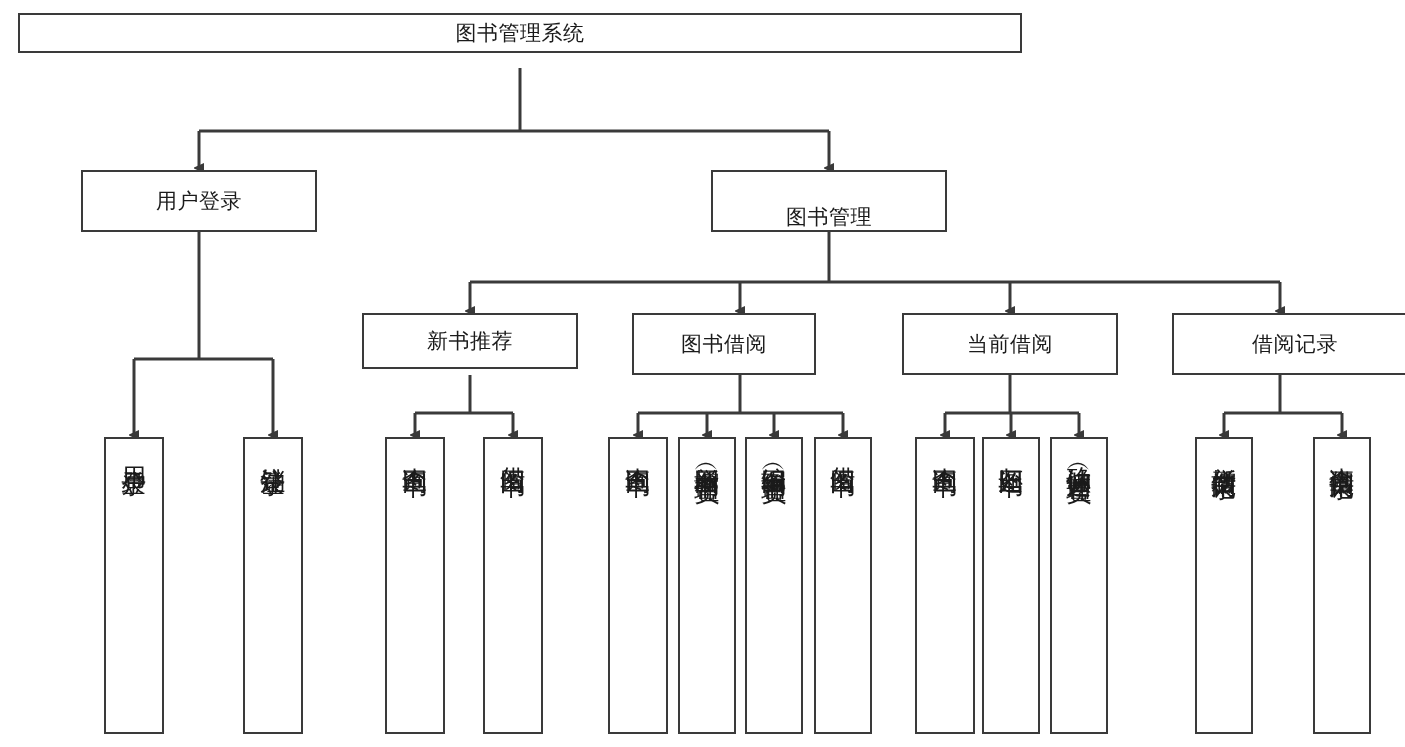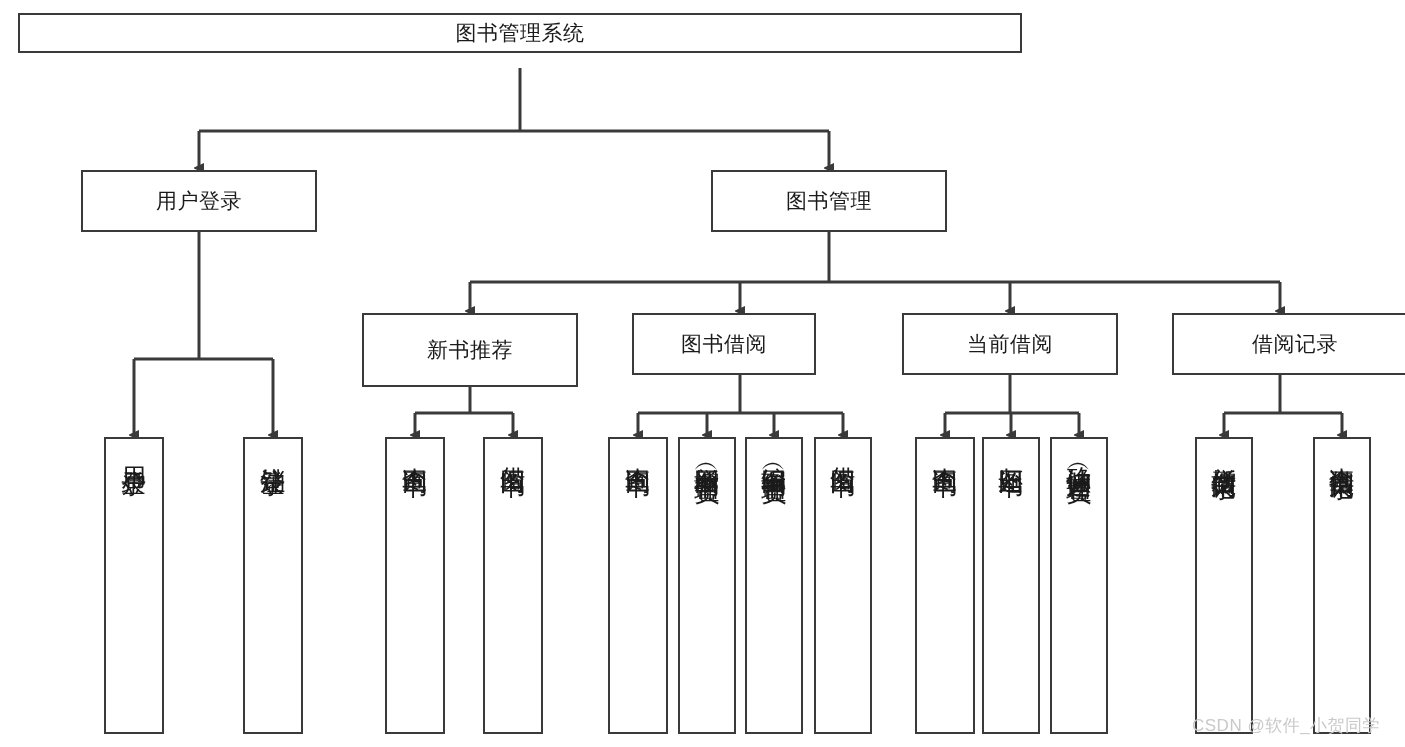--- a/index.html
+++ b/index.html
@@ -113,24 +113,24 @@
         <path d="M1342,413 L1342,435" marker-end="url(#arrowhead)"></path>
       </g>
   </svg>
   <div id="nodes-layer">
       <div class="node horizontal" style="left: 18px; top: 13px; width: 1004px; height: 40px;">
         <span class="node-label">图书管理系统</span>
       </div>
       <div class="node horizontal" style="left: 81px; top: 170px; width: 236px; height: 62px;">
         <span class="node-label">用户登录</span>
       </div>
-      <div class="node horizontal" style="left: 711px; top: 170px; width: 236px; height: 62px;">
+      <div class="node horizontal" style="left: 711px; top: 170px; width: 236px; height: 62px; align-items: flex-end;">
         <span class="node-label">图书管理</span>
       </div>
-      <div class="node horizontal" style="left: 362px; top: 313px; width: 216px; height: 74px;">
+      <div class="node horizontal" style="left: 362px; top: 313px; width: 216px; height: 56px;">
         <span class="node-label">新书推荐</span>
       </div>
       <div class="node horizontal" style="left: 632px; top: 313px; width: 184px; height: 62px;">
         <span class="node-label">图书借阅</span>
       </div>
       <div class="node horizontal" style="left: 902px; top: 313px; width: 216px; height: 62px;">
         <span class="node-label">当前借阅</span>
       </div>
       <div class="node horizontal" style="left: 1172px; top: 313px; width: 246px; height: 62px;">
         <span class="node-label">借阅记录</span>
@@ -168,14 +168,13 @@
       <div class="node vertical" style="left: 1050px; top: 437px; width: 58px; height: 297px;">
         <span class="node-label">确认归还（管理员）</span>
       </div>
       <div class="node vertical" style="left: 1195px; top: 437px; width: 58px; height: 297px;">
         <span class="node-label">新增借阅记录</span>
       </div>
       <div class="node vertical" style="left: 1313px; top: 437px; width: 58px; height: 297px;">
         <span class="node-label">查询借阅记录</span>
       </div>
     </div>
-  <div class="watermark" style="left: 1192px; top: 714px; color: rgb(201, 201, 201);">CSDN @软件_小贺同学</div>
 </div>
 
 </body></html>

